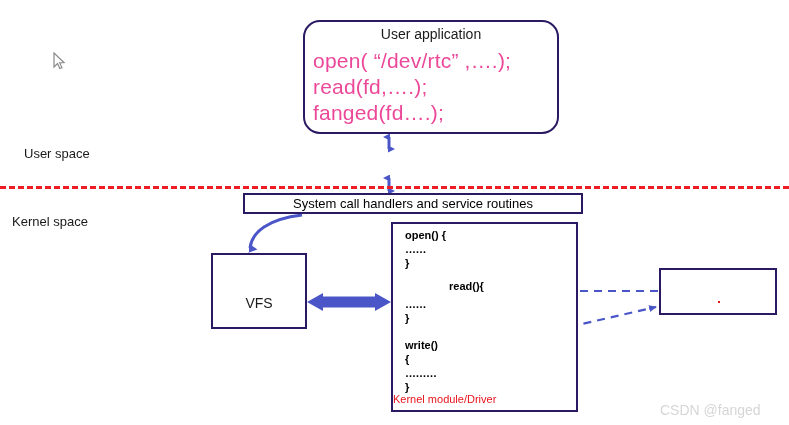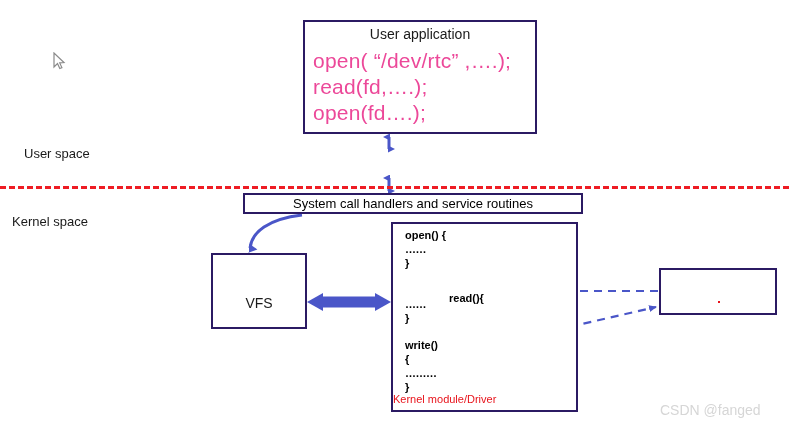--- a/index.html
+++ b/index.html
@@ -12,21 +12,21 @@
   #canvas{position:relative;width:789px;height:425px;}
 
   .box{
     position:absolute;
     background:#ffffff;
     border:2px solid #2b1a63;
     box-sizing:border-box;
   }
 
   
-  #user-app{left:303px;top:20px;width:234px;height:114px;}
+  #user-app{left:303px;top:20px;width:256px;height:114px;border-radius:17px;}
   #user-app-title{
     position:absolute;left:0;top:4px;width:100%;
     text-align:center;font-size:14px;color:#1a1a1a;
   }
   .code-red{
     position:absolute;left:8px;
     color:#ec4899;font-size:21px;letter-spacing:0.2px;white-space:nowrap;
   }
   #ua-l1{top:27px;}
   #ua-l2{top:53px;}
@@ -70,21 +70,21 @@
     position:absolute;left:12px;
     font-size:11px;color:#000000;font-weight:bold;white-space:nowrap;
   }
   .kdots{
     position:absolute;left:12px;
     font-size:11px;color:#000000;font-weight:bold;letter-spacing:-0.5px;
   }
   #km-open{top:5px;}
   #km-open-dots{top:19px;}
   #km-open-close{top:33px;}
-  #km-read{top:68px;padding-left:44px;}
+  #km-read{top:56px;padding-left:44px;}
   #km-read-dots{top:74px;}
   #km-read-close{top:88px;}
   #km-write{top:115px;}
   #km-write-open{top:129px;}
   #km-write-dots{top:143px;}
   #km-write-close{top:157px;}
   #km-caption{
     position:absolute;left:0;top:169px;width:100%;
     text-align:left;color:#e8131b;font-size:11px;
   }
@@ -160,21 +160,21 @@
 
     <g>
       <line x1="447" y1="355" x2="656" y2="307" stroke="#4a56c8" stroke-width="2.2" stroke-dasharray="8,6" marker-end="url(#dashHeadR)"></line>
     </g>
   </svg>
 
   <div class="box" id="user-app">
     <div id="user-app-title">User application</div>
     <div class="code-red" id="ua-l1">open( “/dev/rtc” ,….);</div>
     <div class="code-red" id="ua-l2">read(fd,….);</div>
-    <div class="code-red" id="ua-l3">open(fd….);</div>
+    <div class="code-red" id="ua-l3">fanged(fd….);</div>
   </div>
 
 
   <div id="divider"></div>
 
   <div class="box" id="syscall">
     <div id="syscall-label">System call handlers and service routines</div>
   </div>
 
   <div class="space-label" id="user-space-label">User space</div>

